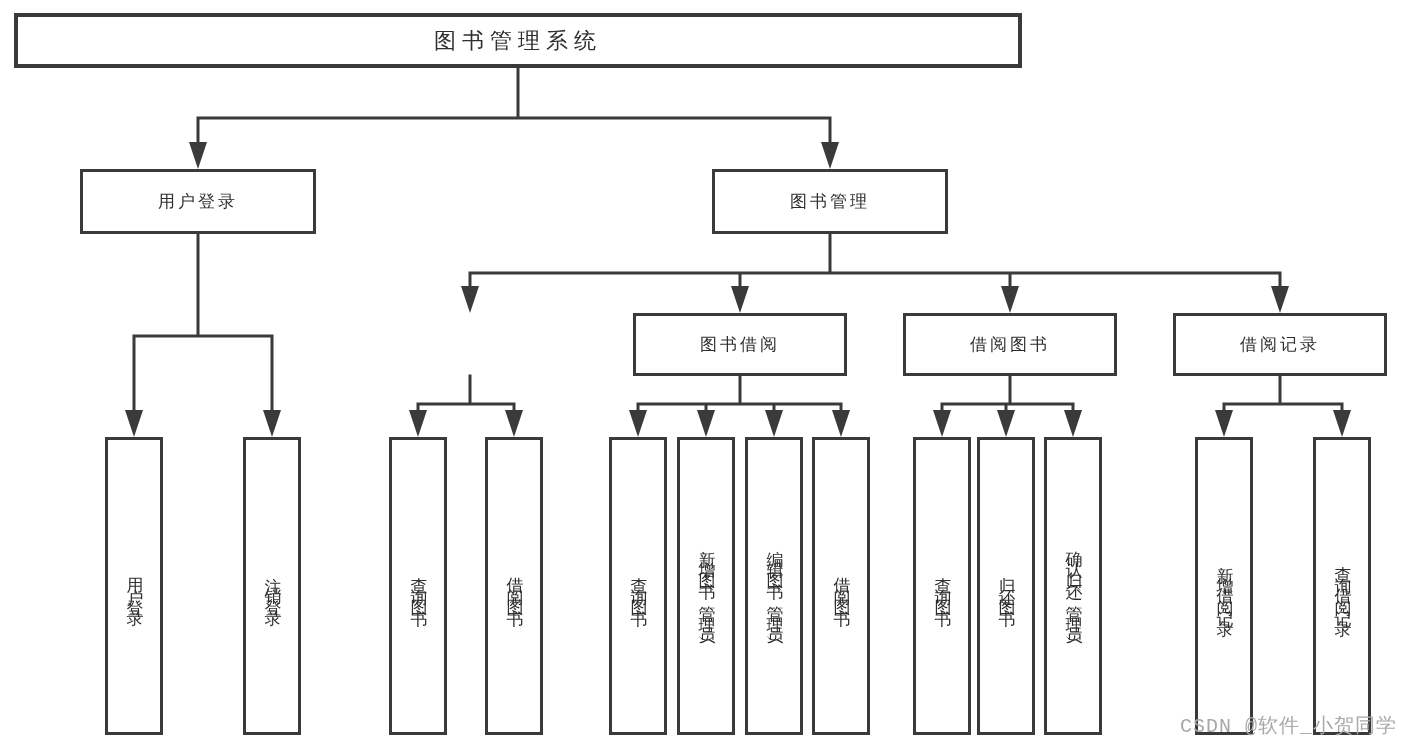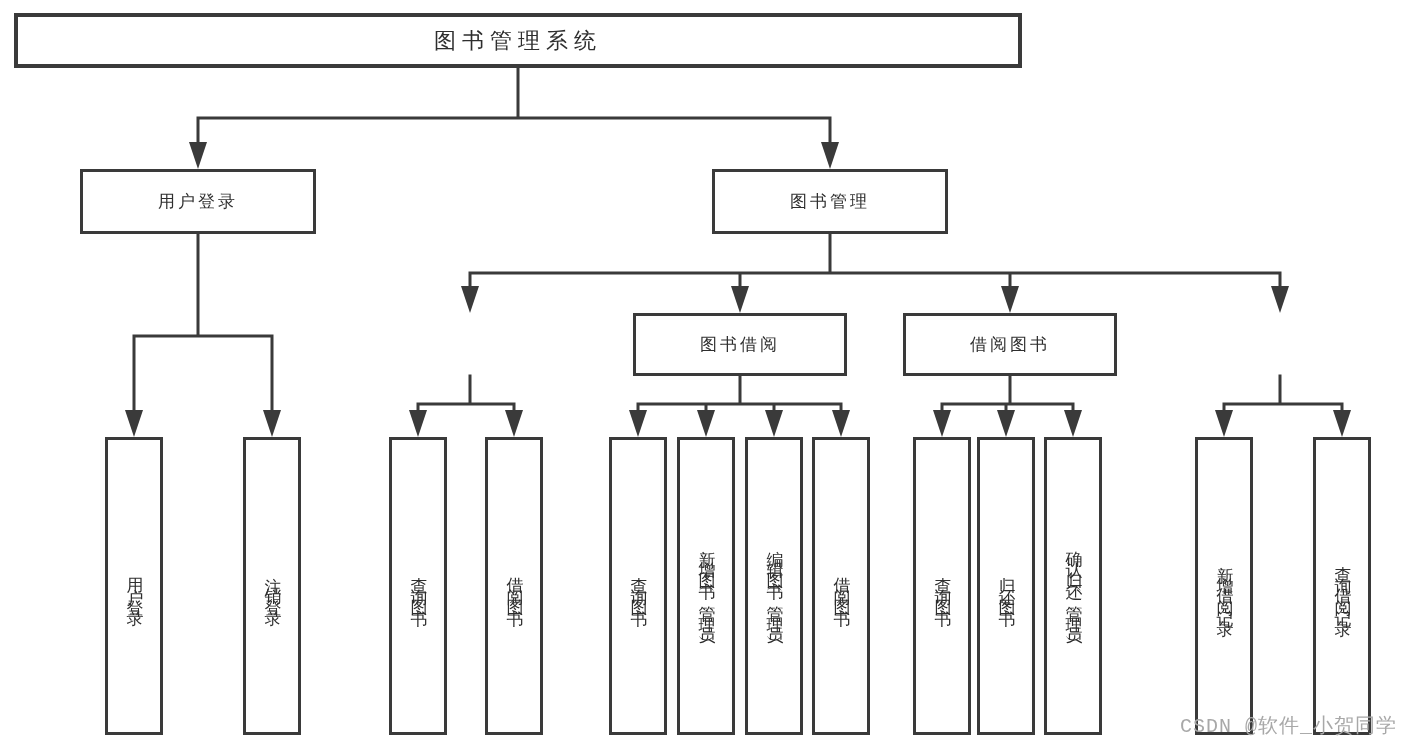--- a/index.html
+++ b/index.html
@@ -96,20 +96,23 @@
   <div class="node" style="left:712px;top:169px;width:236px;height:65px">
     <span class="lbl">图书管理</span>
   </div>
 
   <div class="node" style="left:633px;top:313px;width:214px;height:63px">
     <span class="lbl">图书借阅</span>
   </div>
   <div class="node" style="left:903px;top:313px;width:214px;height:63px">
     <span class="lbl">借阅图书</span>
   </div>
+  <div class="node" style="left:1173px;top:313px;width:214px;height:63px">
+    <span class="lbl">借阅记录</span>
+  </div>
 
   <div class="node vert" style="left:105px;top:437px;width:58px;height:298px">
     <span class="lbl">用户登录</span>
   </div>
   <div class="node vert" style="left:243px;top:437px;width:58px;height:298px">
     <span class="lbl">注销登录</span>
   </div>
 
   <div class="node vert" style="left:389px;top:437px;width:58px;height:298px">
     <span class="lbl">查询图书</span>

